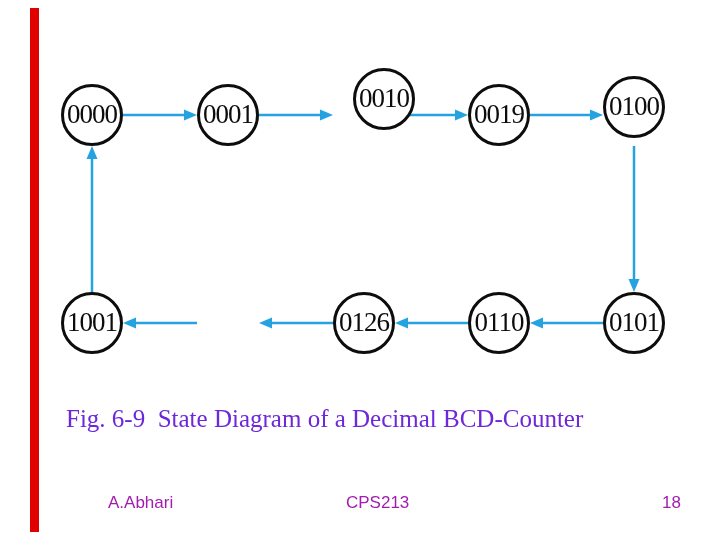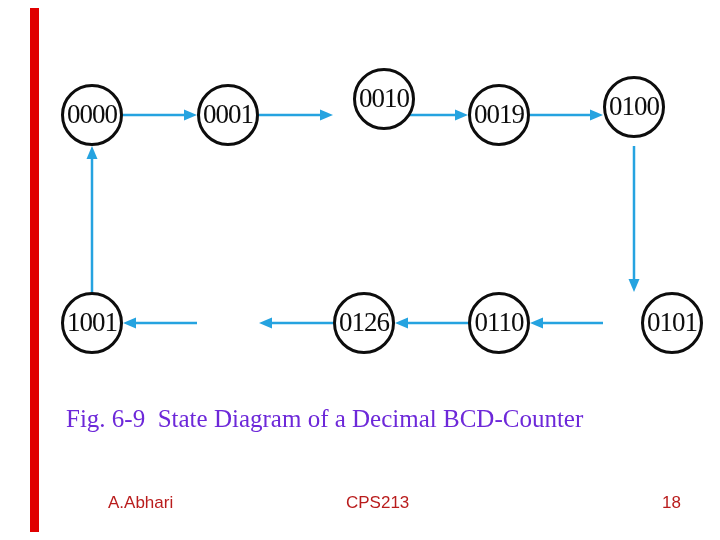--- a/index.html
+++ b/index.html
@@ -49,21 +49,21 @@
     line-height: 1.25;
     color: #6d28d9;
     white-space: pre;
   }
 
   .footer {
     position: absolute;
     left: 0; top: 493px;
     width: 720px; height: 22px;
     font-size: 17px;
-    color: #b91c1c;
+    color: #a21caf;
   }
   .footer .author  { position: absolute; left: 108px; top: 0; }
   .footer .course  { position: absolute; left: 346px; top: 0; }
   .footer .pagenum { position: absolute; right: 39px; top: 0; }
 </style>
 </head>
 <body>
 
 <div class="slide">
 
@@ -100,21 +100,21 @@
       </div>
       <div class="state-node" style="left: 333px; top: 68px; width: 62px; height: 62px; border-color: rgb(13, 13, 13); margin-left: 20px;">
         <span>0010</span>
       </div>
       <div class="state-node" style="left: 468px; top: 84px; width: 62px; height: 62px; border-color: rgb(13, 13, 13);">
         <span>0019</span>
       </div>
       <div class="state-node" style="left: 603px; top: 76px; width: 62px; height: 62px; border-color: rgb(13, 13, 13);">
         <span>0100</span>
       </div>
-      <div class="state-node" style="left: 603px; top: 292px; width: 62px; height: 62px; border-color: rgb(13, 13, 13); margin-left: 38px;">
+      <div class="state-node" style="left: 603px; top: 292px; width: 62px; height: 62px; border-color: rgb(13, 13, 13);">
         <span>0101</span>
       </div>
       <div class="state-node" style="left: 468px; top: 292px; width: 62px; height: 62px; border-color: rgb(13, 13, 13);">
         <span>0110</span>
       </div>
       <div class="state-node" style="left: 333px; top: 292px; width: 62px; height: 62px; border-color: rgb(13, 13, 13);">
         <span>0126</span>
       </div>
       <div class="state-node" style="left: 61px; top: 292px; width: 62px; height: 62px; border-color: rgb(13, 13, 13);">
         <span>1001</span>

